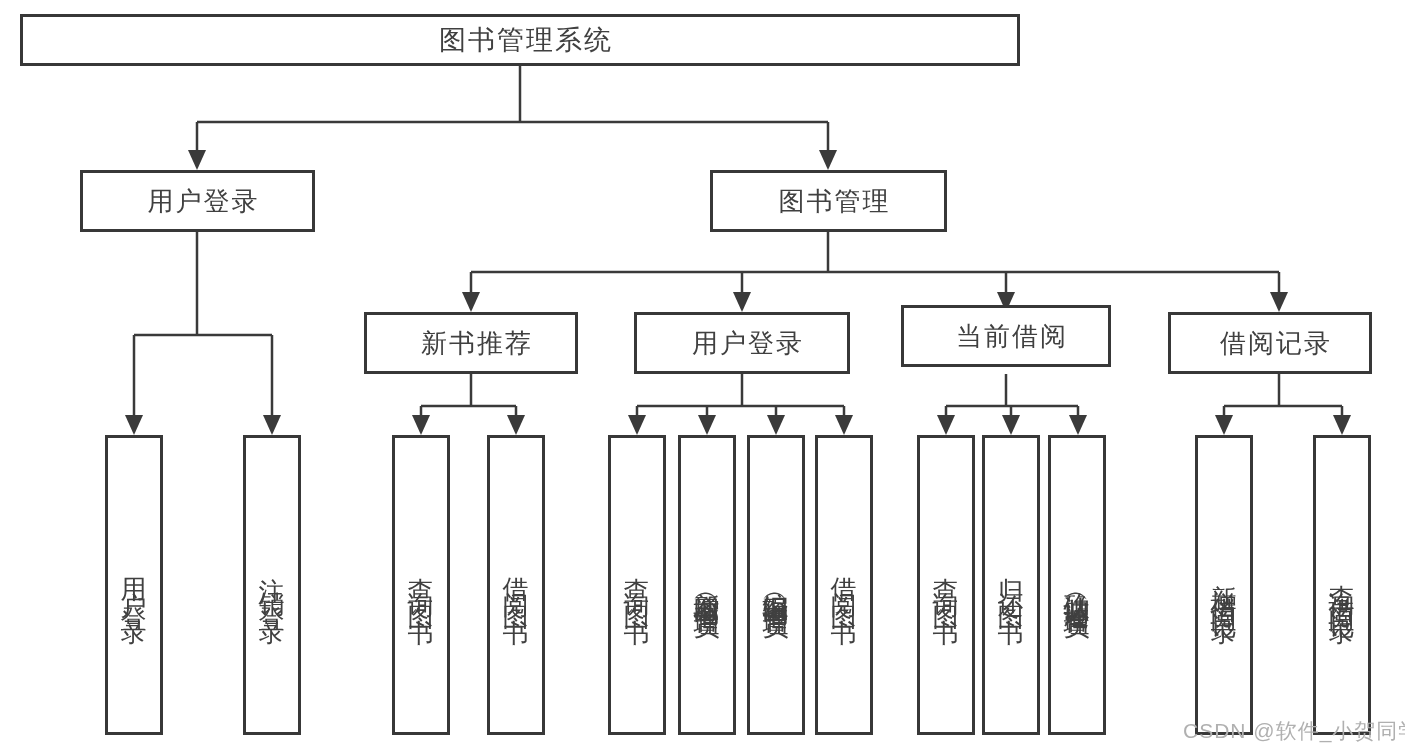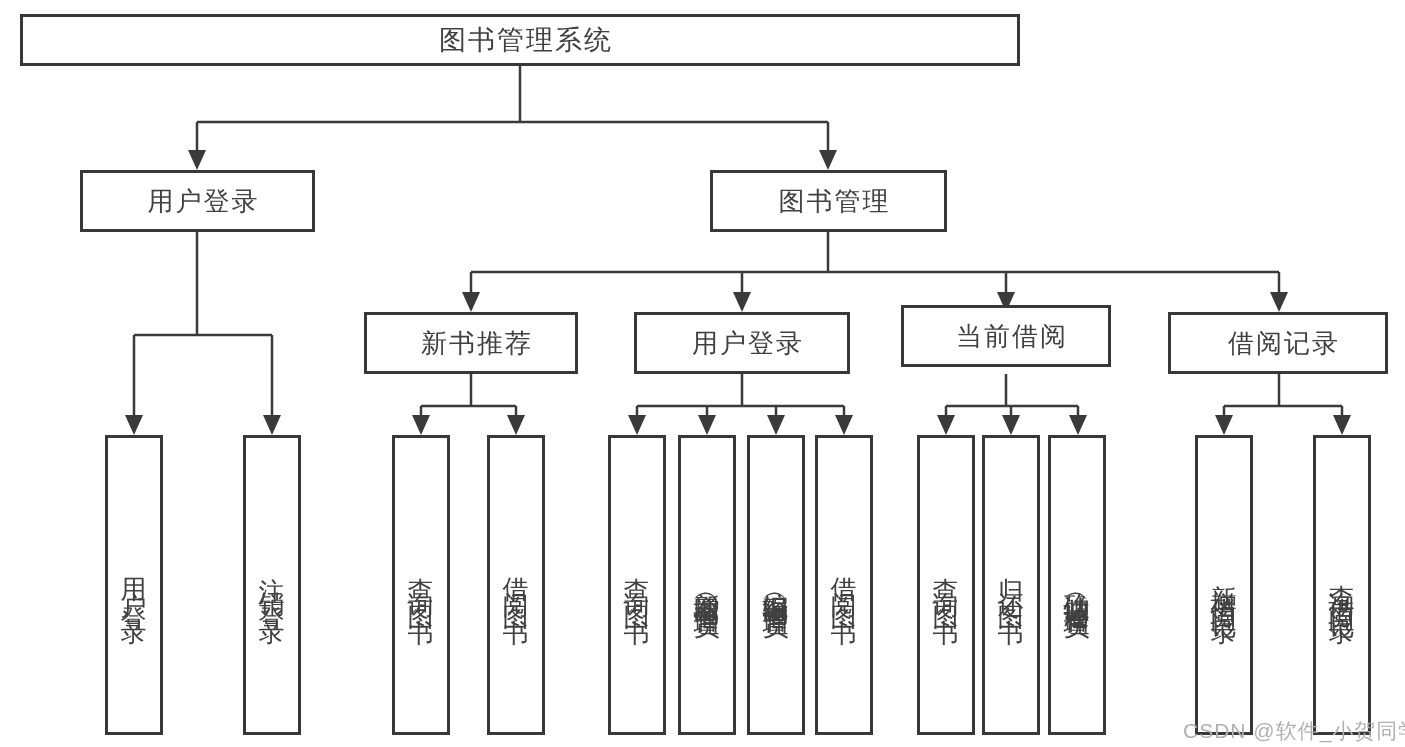--- a/index.html
+++ b/index.html
@@ -126,21 +126,21 @@
   </svg>
 
   <div class="box h root" style="left:20px;top:14px;width:1000px;">图书管理系统</div>
 
   <div class="box h" style="left:80px;top:170px;width:235px;">用户登录</div>
   <div class="box h" style="left:710px;top:170px;width:237px;text-align:center;">图书管理</div>
 
   <div class="box h" style="left:364px;top:312px;width:214px;text-align:center;">新书推荐</div>
   <div class="box h" style="left:634px;top:312px;width:216px;">用户登录</div>
   <div class="box h" style="left:901px;top:305px;width:210px;">当前借阅</div>
-  <div class="box h" style="left:1168px;top:312px;width:220px;">借阅记录</div>
+  <div class="box h" style="left:1168px;top:312px;width:204px;">借阅记录</div>
 
   <div class="box v" style="left:105px;">
     <span class="vtext ls4">用户登录</span>
   </div>
   <div class="box v" style="left:243px;">
     <span class="vtext ls4">注销登录</span>
   </div>
 
   <div class="box v" style="left:392px;">
     <span class="vtext ls4">查询图书</span>

